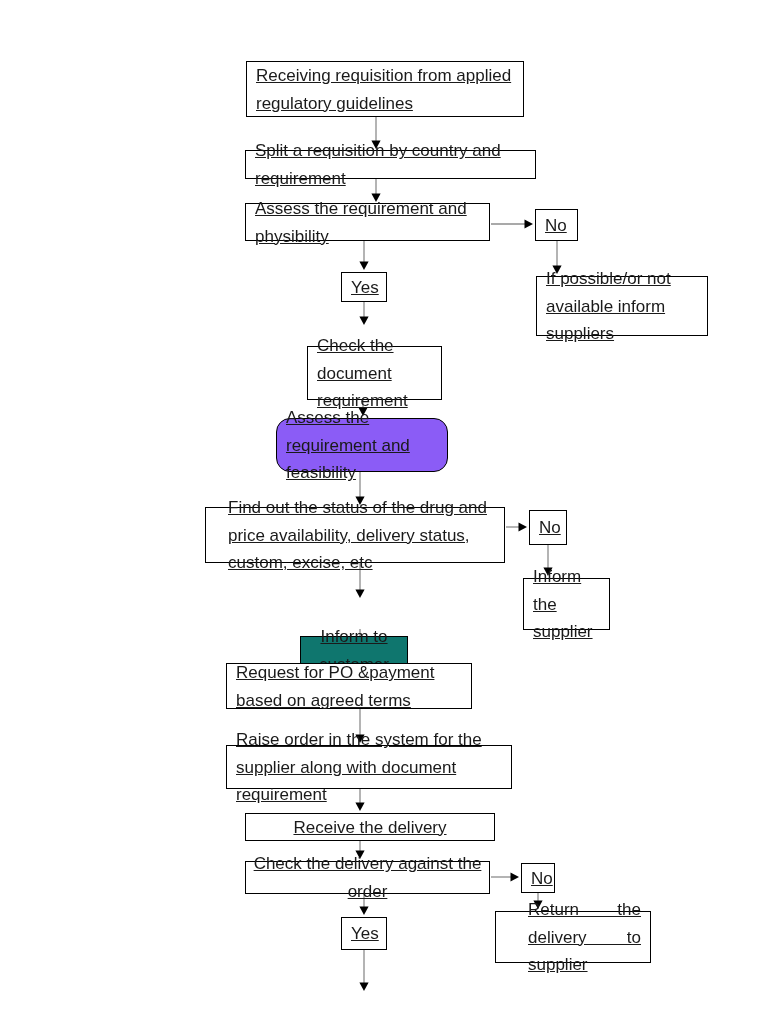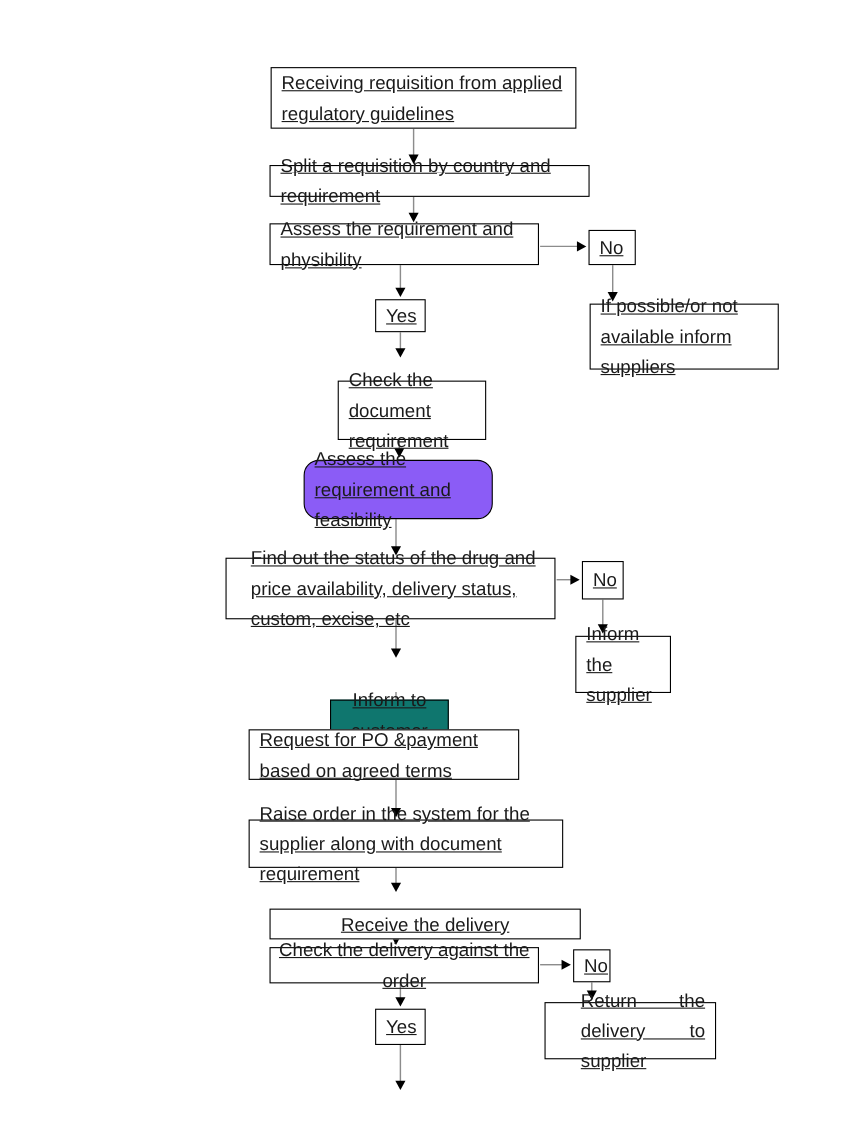--- a/index.html
+++ b/index.html
@@ -135,19 +135,19 @@
       <div class="node vcenter" style="left: 341px; top: 272px; width: 46px; height: 30px; border-color: rgb(0, 0, 0); background: rgb(255, 255, 255); color: rgb(26, 26, 26);">Yes</div>
       <div class="node vcenter" style="left: 536px; top: 276px; width: 172px; height: 60px; border-color: rgb(0, 0, 0); background: rgb(255, 255, 255); color: rgb(26, 26, 26);">If possible/or not available inform suppliers</div>
       <div class="node vcenter" style="left: 307px; top: 327px; width: 135px; height: 54px; border-color: rgb(0, 0, 0); background: rgb(255, 255, 255); color: rgb(26, 26, 26); margin-top: 19px;">Check the document requirement</div>
       <div class="node vcenter" style="left: 276px; top: 418px; width: 172px; height: 54px; border-color: rgb(0, 0, 0); background: #8b5cf6; color: rgb(26, 26, 26); border-radius: 14px;">Assess the requirement and feasibility</div>
       <div class="node vcenter" style="left: 205px; top: 507px; width: 300px; height: 56px; border-color: rgb(0, 0, 0); background: rgb(255, 255, 255); color: rgb(26, 26, 26); padding-left: 22px;">Find out the status of the drug and price availability, delivery status, custom, excise, etc</div>
       <div class="node vcenter" style="left: 529px; top: 510px; width: 38px; height: 35px; border-color: rgb(0, 0, 0); background: rgb(255, 255, 255); color: rgb(26, 26, 26);">No</div>
       <div class="node vcenter center" style="left: 300px; top: 636px; width: 108px; height: 29px; border-color: rgb(0, 0, 0); background: #0f766e; color: rgb(26, 26, 26);">Inform to customer</div>
       <div class="node vcenter" style="left: 523px; top: 578px; width: 87px; height: 52px; border-color: rgb(0, 0, 0); background: rgb(255, 255, 255); color: rgb(26, 26, 26);">Inform the supplier</div>
       <div class="node vcenter" style="left: 226px; top: 663px; width: 246px; height: 46px; border-color: rgb(0, 0, 0); background: rgb(255, 255, 255); color: rgb(26, 26, 26);">Request for PO &amp;payment based on agreed terms</div>
       <div class="node vcenter" style="left: 226px; top: 745px; width: 286px; height: 44px; border-color: rgb(0, 0, 0); background: rgb(255, 255, 255); color: rgb(26, 26, 26);">Raise order in the system for the supplier along with document requirement</div>
-      <div class="node vcenter center" style="left: 245px; top: 813px; width: 283px; height: 28px; border-color: rgb(0, 0, 0); background: rgb(255, 255, 255); color: rgb(26, 26, 26); margin-top: 13px;">Receive the delivery</div>
+      <div class="node vcenter center" style="left: 245px; top: 813px; width: 250px; height: 28px; border-color: rgb(0, 0, 0); background: rgb(255, 255, 255); color: rgb(26, 26, 26);">Receive the delivery</div>
       <div class="node vcenter center" style="left: 245px; top: 861px; width: 245px; height: 33px; border-color: rgb(0, 0, 0); background: rgb(255, 255, 255); color: rgb(26, 26, 26);">Check the delivery against the order</div>
       <div class="node vcenter" style="left: 521px; top: 863px; width: 34px; height: 30px; border-color: rgb(0, 0, 0); background: rgb(255, 255, 255); color: rgb(26, 26, 26);">No</div>
       <div class="node vcenter" style="left: 341px; top: 917px; width: 46px; height: 33px; border-color: rgb(0, 0, 0); background: rgb(255, 255, 255); color: rgb(26, 26, 26);">Yes</div>
       <div class="node vcenter justify" style="left: 495px; top: 911px; width: 156px; height: 52px; border-color: rgb(0, 0, 0); background: rgb(255, 255, 255); color: rgb(26, 26, 26); padding-left: 32px;">Return the delivery to supplier</div>
     </div>
 </div>
 
 </body></html>

